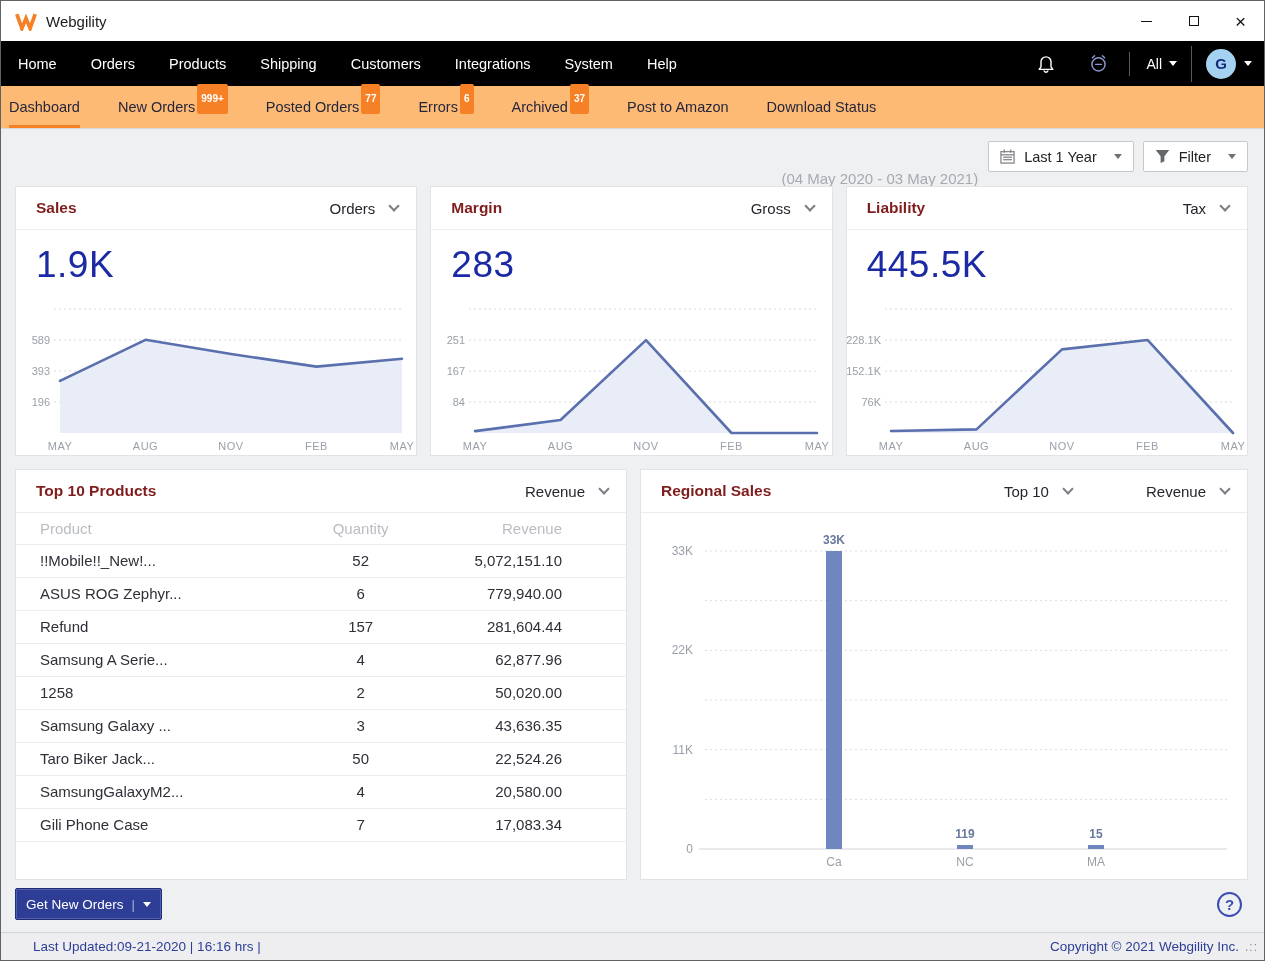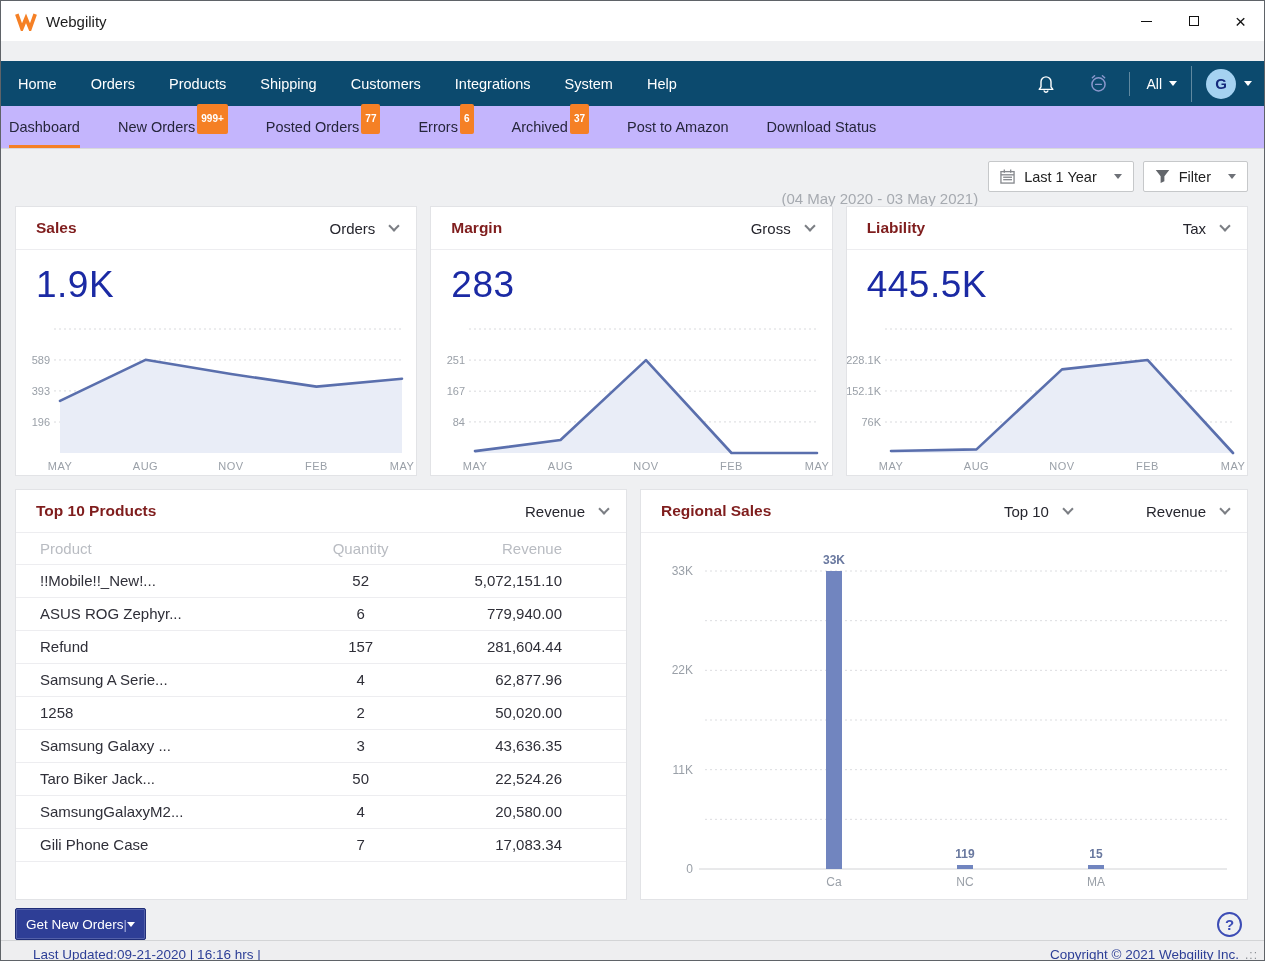--- a/index.html
+++ b/index.html
@@ -11,35 +11,35 @@
   .titlebar { height:40px; background:#fff; display:flex; align-items:center; flex:0 0 auto; }
   .titlebar-left { display:flex; align-items:center; gap:9px; padding-left:14px; flex:1; }
   .app-title { font-size:15px; color:#1c1c1c; }
   .win-btns { display:flex; height:100%; }
   .win-btn { width:47px; height:100%; display:flex; align-items:center; justify-content:center; }
   .min-glyph { width:11px; height:1px; background:#111; display:block; }
   .max-glyph { width:10px; height:10px; border:1px solid #111; display:block; }
   .close-glyph { font-size:19px; color:#111; line-height:1; }
 
   
-  .navbar { height:45px; background:#0c4a6e; display:flex; align-items:stretch; color:#fff; font-size:14.5px; flex:0 0 auto;margin-top:20px; }
+  .navbar { height:45px; background:#000000; display:flex; align-items:stretch; color:#fff; font-size:14.5px; flex:0 0 auto; }
   .nav-item { display:flex; align-items:center; padding:0 17px; cursor:default; }
   .nav-right { margin-left:auto; display:flex; align-items:center; padding-right:12px; }
   .icon-btn { display:flex; align-items:center; justify-content:center; padding:0 4px; }
   .alarm-btn { margin-left:24px; }
   .nav-divider { width:1px; height:24px; background:rgba(255,255,255,.35); margin:0 16px; }
   .nav-divider.tall { height:36px; margin:0 14px; }
   .all-dd { display:flex; align-items:center; gap:7px; font-size:14px; }
   .caret-down { width:0; height:0; border-left:4px solid transparent; border-right:4px solid transparent; border-top:5px solid #fff; display:inline-block; }
   .caret-gray { border-top-color:#6e7177; }
   .avatar-dd { display:flex; align-items:center; gap:8px; }
   .avatar { width:30px; height:30px; border-radius:50%; background:#a5d2f1; color:#15297c; font-weight:bold; font-size:15px; display:flex; align-items:center; justify-content:center; }
 
   
-  .tabbar { height:43px; background:#c4b5fd; border-bottom:1px solid #d8d9db; display:flex; align-items:stretch; padding-left:8px; font-size:14.5px; color:#26263c; flex:0 0 auto; }
+  .tabbar { height:43px; background:#fdba74; border-bottom:1px solid #d8d9db; display:flex; align-items:stretch; padding-left:8px; font-size:14.5px; color:#26263c; flex:0 0 auto; }
   .tab { display:flex; align-items:center; position:relative; margin-right:38px; cursor:default; }
   .tab.active::after { content:""; position:absolute; left:0; right:0; bottom:0; height:3px; background:#f58025; }
   .tab .badge { position:relative; top:-8px; margin-left:2px; background:#f58025; color:#fff; font-size:10px; font-weight:bold; padding:10px 4px; border-radius:2px; line-height:1; }
   .tab .badge:empty { display:none; }
 
   
   .content { flex:1; padding:12px 16px 0 14px; display:flex; flex-direction:column; }
   .filter-row { display:flex; justify-content:flex-end; align-items:center; height:31px; gap:9px; }
   .date-range { color:#a6aab0; font-size:15px; margin-right:1px;margin-top:44px; }
   .toolbar-btn { height:31px; background:#fff; border:1px solid #c6c8ca; border-radius:2px; display:flex; align-items:center; padding:0 11px; gap:9px; font-size:14.5px; color:#222; cursor:default; }
@@ -64,21 +64,21 @@
   .regional-body { flex:1; position:relative; }
 
   table.products { width:100%; border-collapse:collapse; font-size:15px; color:#2f2f38; }
   table.products th { color:#b9bcc2; font-weight:normal; height:31px; border-bottom:1px solid #ededf0; }
   table.products td { height:33px; border-bottom:1px solid #ededf0; }
   .col-product { text-align:left; padding-left:24px; width:45%; }
   .col-qty { text-align:center; width:23%; }
   .col-rev { text-align:right; padding-right:64px; width:32%; }
 
   .footer-row { display:flex; align-items:center; justify-content:space-between; margin-top:8px; height:32px; }
-  .gno-btn { background:#2e3e96; border:1px solid #202e78; box-shadow:inset 0 0 0 1px rgba(255,255,255,.18); border-radius:2px; color:#fff; font-size:13.5px; height:32px; display:flex; align-items:center; padding:1px 10px; cursor:default; }
+  .gno-btn { background:#2e3e96; border:1px solid #202e78; box-shadow:inset 0 0 0 1px rgba(255,255,255,.18); border-radius:2px; color:#fff; font-size:13.5px; height:32px; display:flex; align-items:center; padding:1px 10px; gap:8px; cursor:default; }
   .gno-sep { color:#aab3dd; font-size:13px; }
   .help-btn { width:25px; height:25px; border-radius:50%; border:2px solid #3c4cb5; color:#3c4cb5; font-weight:bold; font-size:15px; display:flex; align-items:center; justify-content:center; margin-right:6px; background:#fff0; }
 
   .statusbar { height:28px; background:#eeeef0; border-top:1px solid #d3d4d6; display:flex; align-items:center; color:#2c3e96; font-size:13.5px; padding:0 6px 0 32px; flex:0 0 auto; }
   .statusbar .spacer { flex:1; }
   .grip { color:#8a8d93; letter-spacing:1px; font-size:12px; margin-left:6px; }
 </style>
 </head>
 <body>
 

